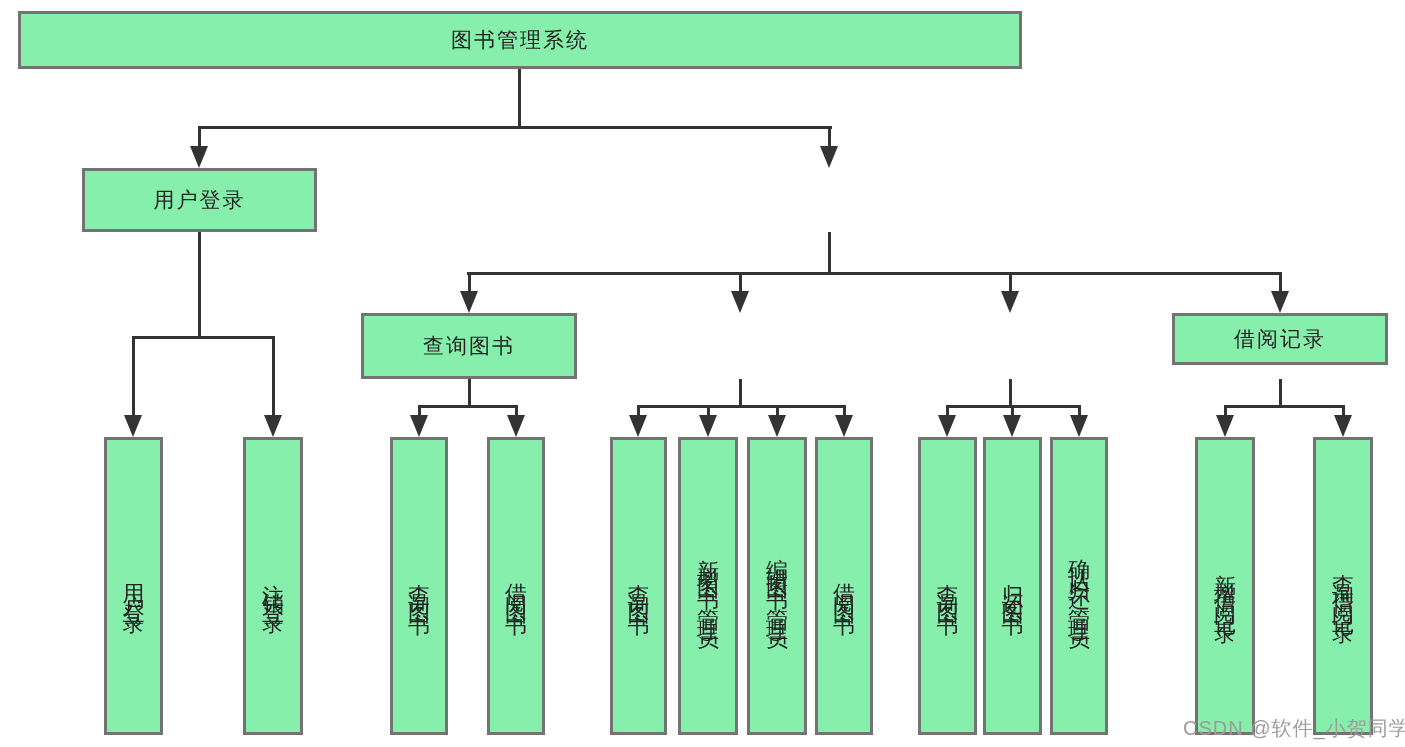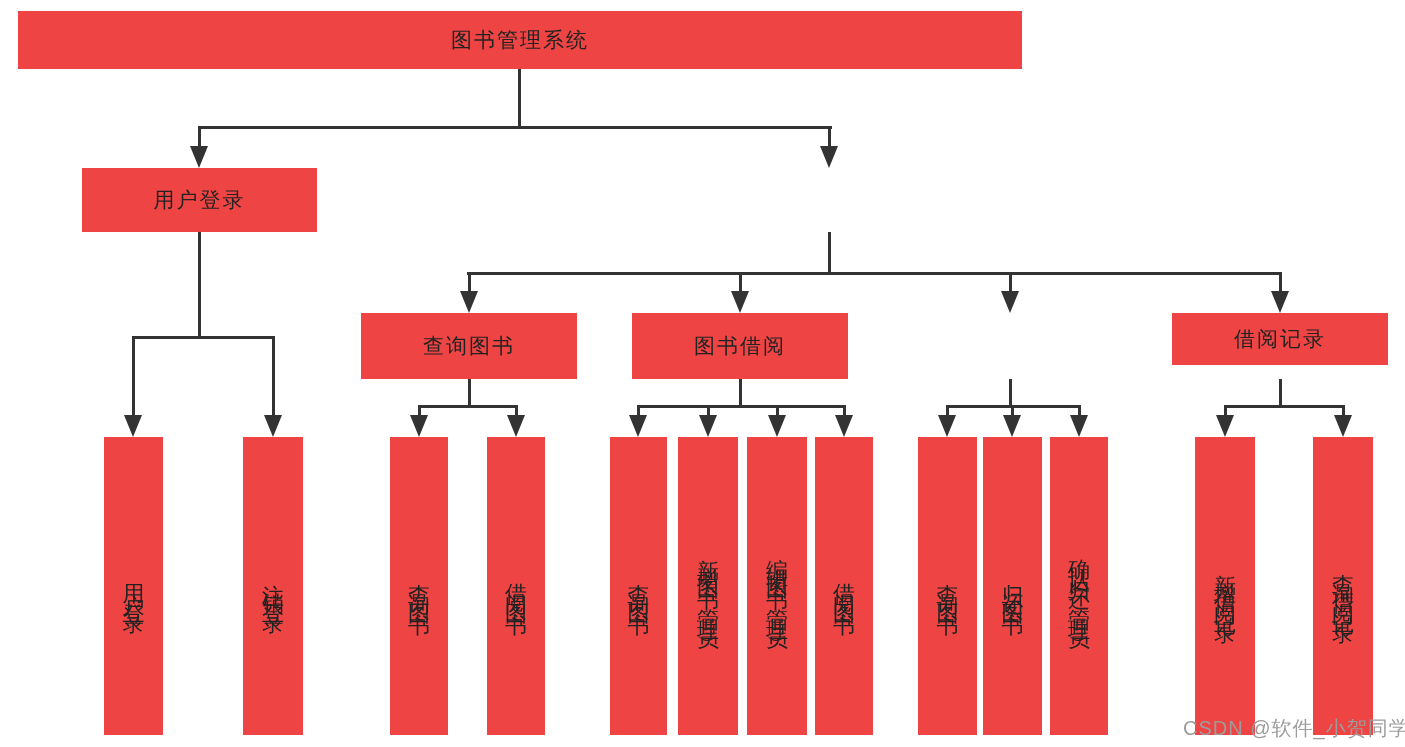--- a/index.html
+++ b/index.html
@@ -1,18 +1,18 @@
 <!DOCTYPE html>
 <html><head>
 <meta charset="utf-8">
 <style>
   html,body{margin:0;padding:0;background:#ffffff;}
   .canvas{position:relative;width:1405px;height:747px;background:#ffffff;overflow:hidden;
           font-family:"Liberation Sans",sans-serif;color:#222222;}
-  .box{position:absolute;border:3px solid #ef4444;background:#ef4444;box-sizing:border-box;
+  .box{position:absolute;border:3px solid #737373;background:#86efac;box-sizing:border-box;
        display:flex;align-items:center;justify-content:center;z-index:2;}
   .hbox{font-size:21px;letter-spacing:2px;}
   .leaf{top:437px;height:298px;font-size:22px;}
   .vtext{writing-mode:vertical-rl;text-orientation:mixed;letter-spacing:10px;line-height:1.0;}
   .vl{position:absolute;width:3px;background:#333333;z-index:1;}
   .hl{position:absolute;height:3px;background:#333333;z-index:1;}
   .ar{position:absolute;width:0;height:0;border-left:9px solid transparent;
       border-right:9px solid transparent;border-top:22px solid #333333;z-index:1;}
   .watermark{position:absolute;left:1183px;top:715px;font-size:20px;color:#9c9c9c;
              letter-spacing:1px;z-index:5;white-space:nowrap;}
@@ -50,23 +50,20 @@
   <div class="ar" style="left:460px;top:291px"></div>
   <div class="vl" style="left:739px;top:272px;height:19px"></div>
   <div class="ar" style="left:731px;top:291px"></div>
   <div class="vl" style="left:1009px;top:272px;height:19px"></div>
   <div class="ar" style="left:1001px;top:291px"></div>
   <div class="vl" style="left:1279px;top:272px;height:19px"></div>
   <div class="ar" style="left:1271px;top:291px"></div>
 
   <div class="box hbox" style="left:361px;top:313px;width:216px;height:66px">
     <span>查询图书</span>
-  </div>
-  <div class="box hbox" style="left:632px;top:313px;width:216px;height:66px">
-    <span>图书借阅</span>
   </div>
   <div class="box hbox" style="left:1172px;top:313px;width:216px;height:52px">
     <span>借阅记录</span>
   </div>
 
   <div class="vl" style="left:468px;top:379px;height:26px"></div>
   <div class="hl" style="left:418px;top:405px;width:100px"></div>
   <div class="vl" style="left:418px;top:405px;height:10px"></div>
   <div class="ar" style="left:410px;top:415px"></div>
   <div class="vl" style="left:515px;top:405px;height:10px"></div>

